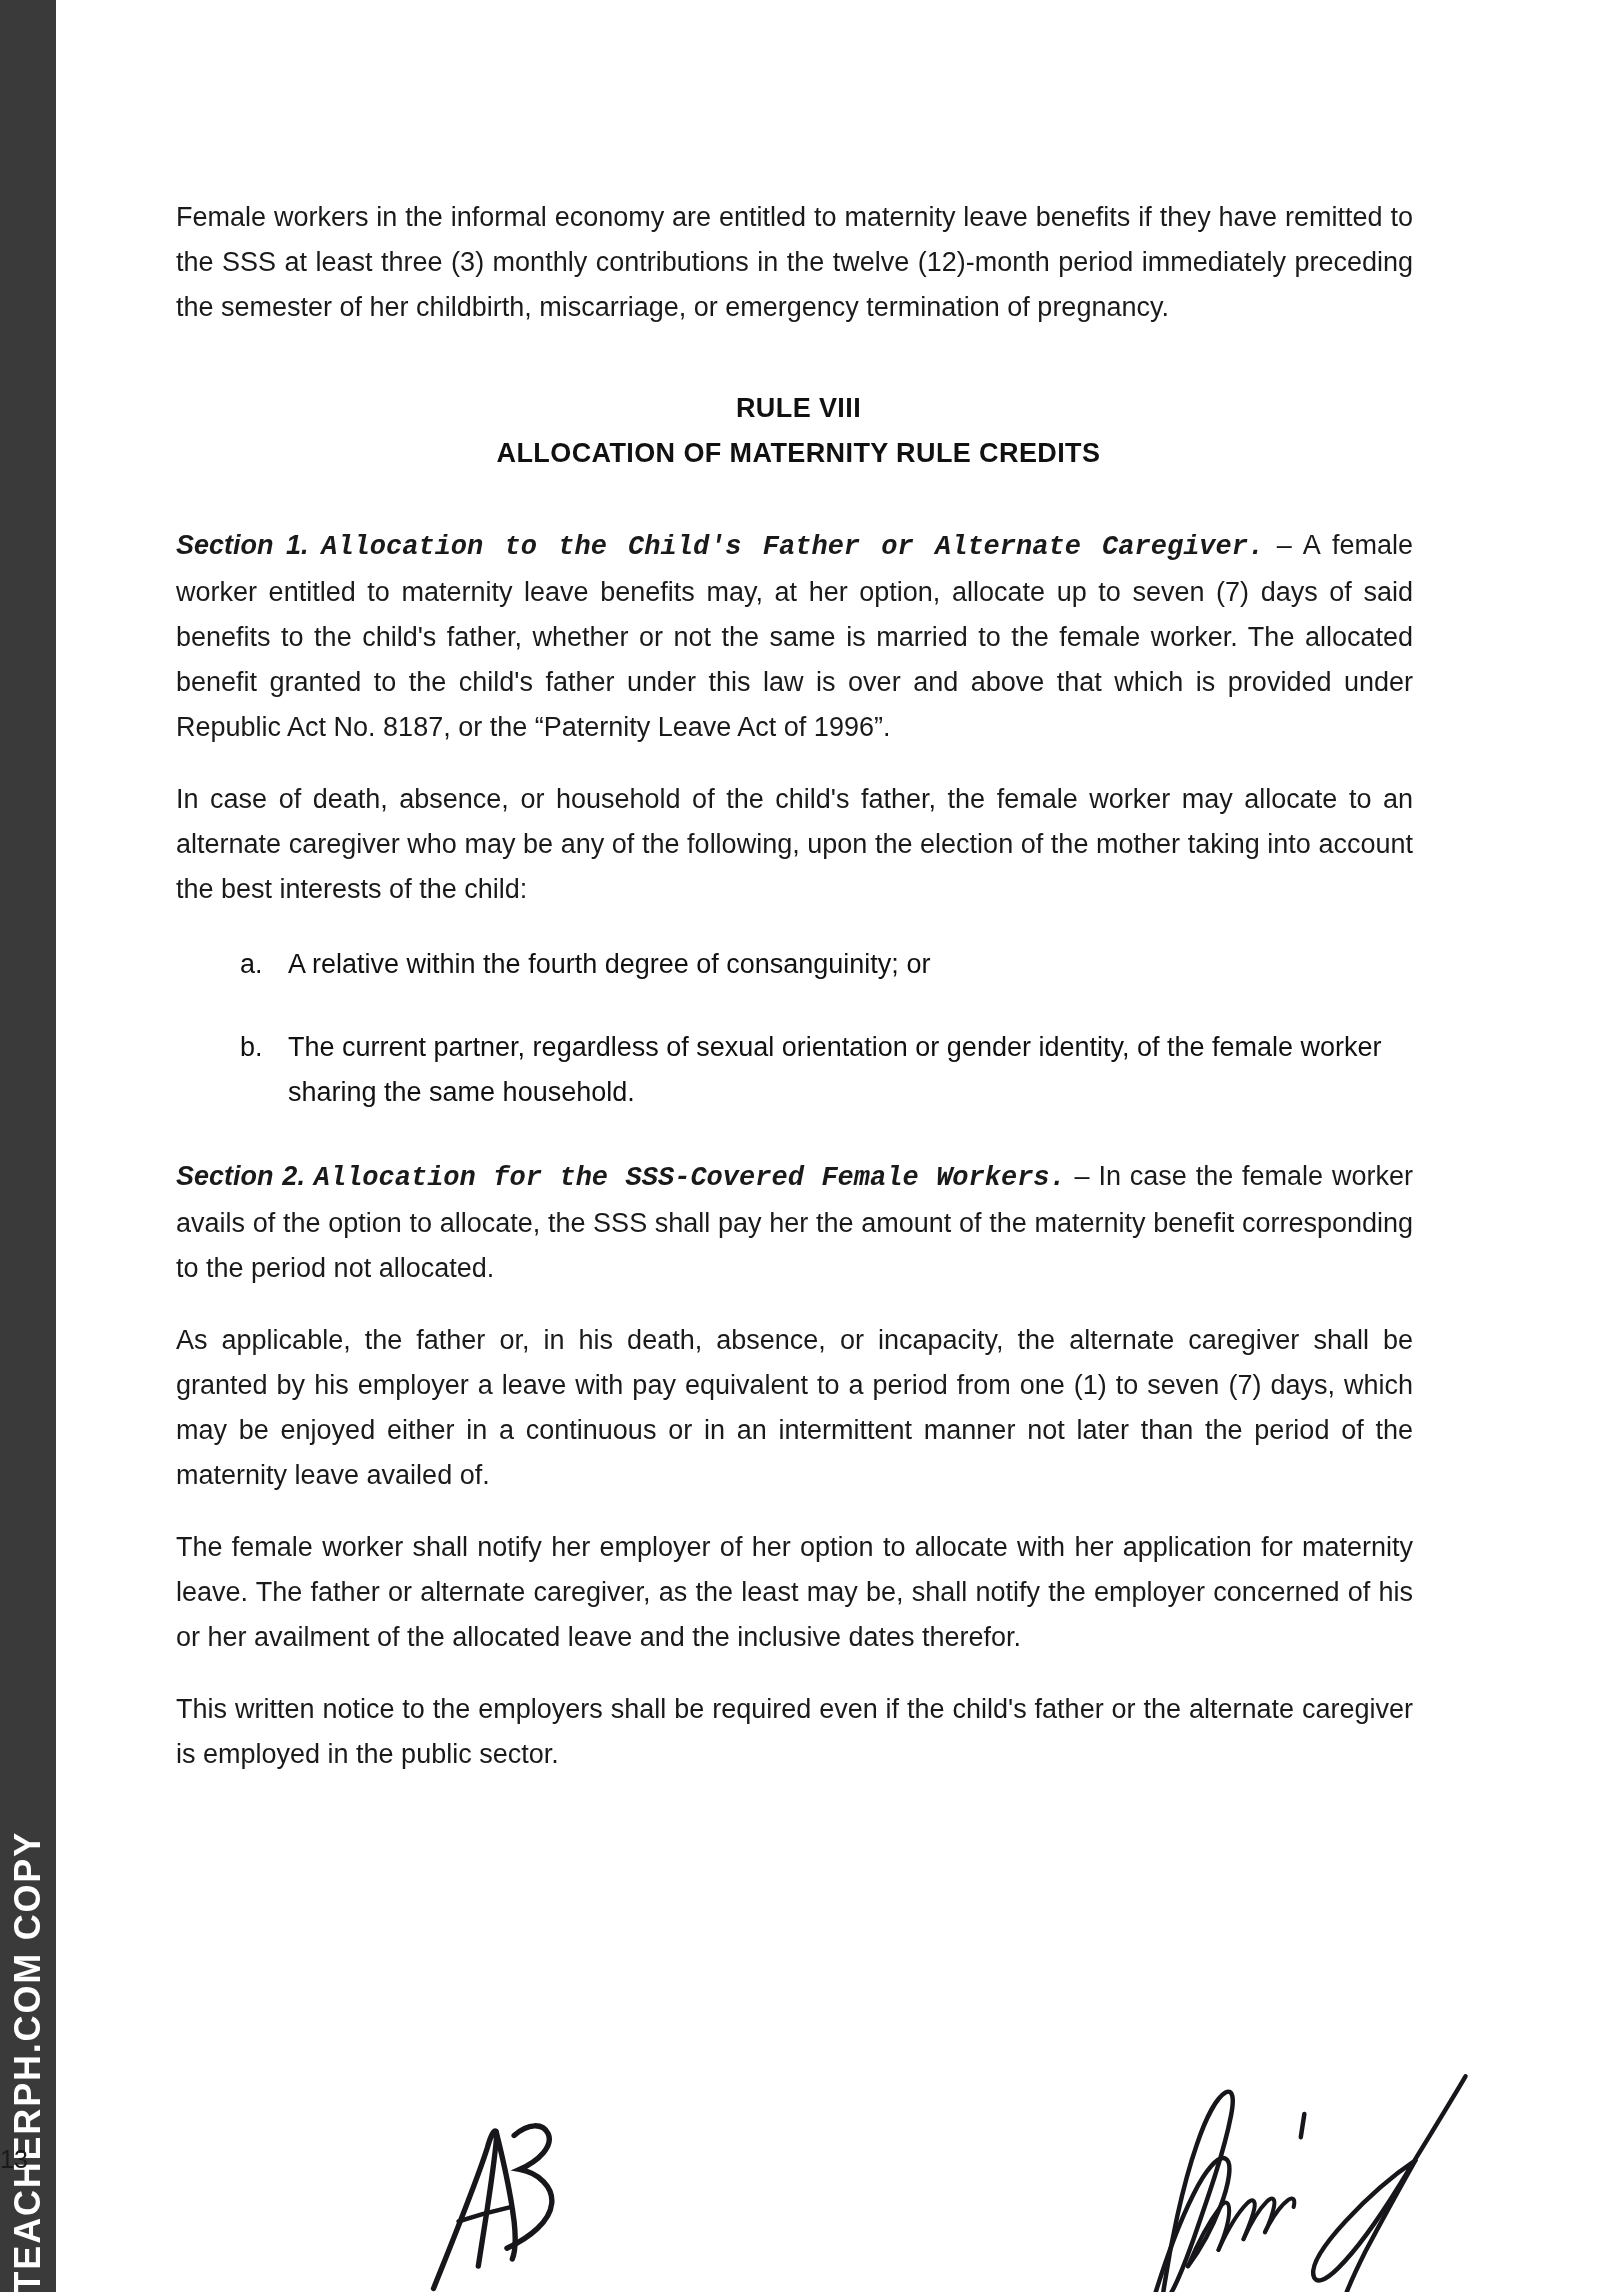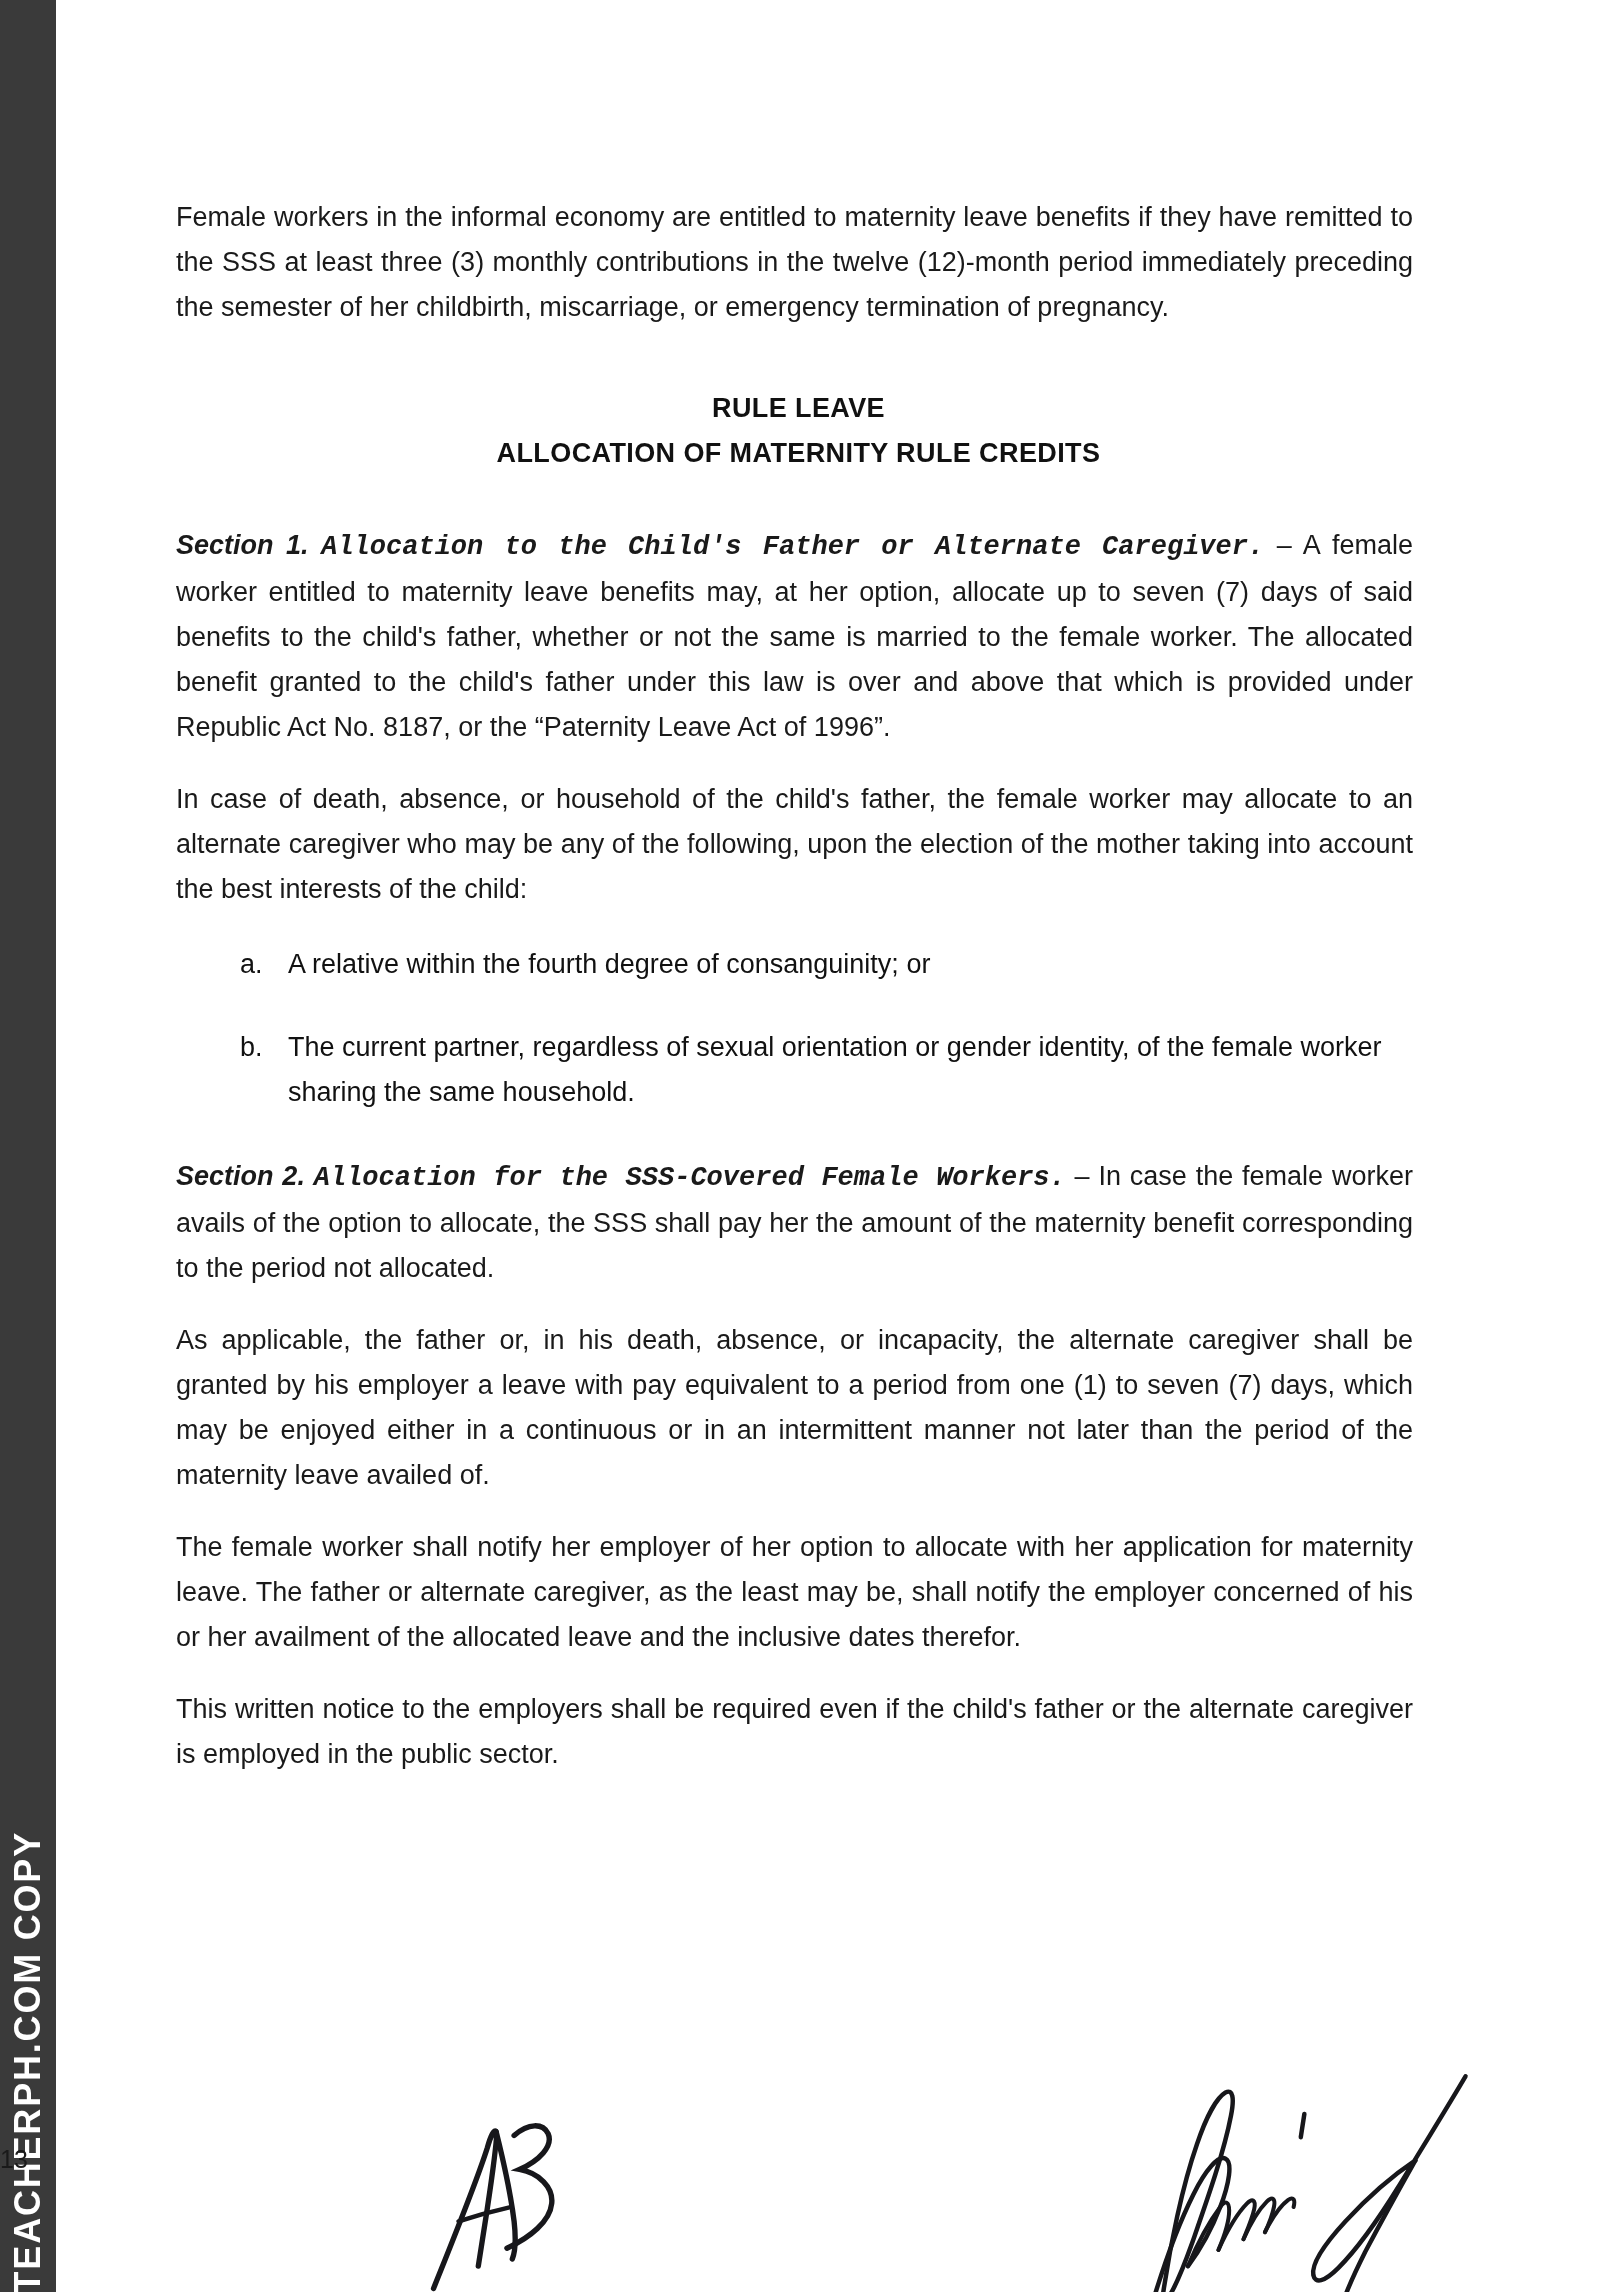--- a/index.html
+++ b/index.html
@@ -135,21 +135,21 @@
   <div class="watermark-bar"></div>
   <div class="watermark-text">
     <span>TEACHERPH.COM COPY</span>
   </div>
 
   <div class="content">
 
     <p class="body-text">Female workers in the informal economy are entitled to maternity leave benefits if they have remitted to the SSS at least three (3) monthly contributions in the twelve (12)-month period immediately preceding the semester of her childbirth, miscarriage, or emergency termination of pregnancy.</p>
 
     <div class="heading-block">
-      <div class="heading-line">RULE LEAVE</div>
+      <div class="heading-line">RULE VIII</div>
       <div class="heading-line">ALLOCATION OF MATERNITY RULE CREDITS</div>
     </div>
 
     <p class="body-text"><span class="sec-label">Section 1.</span> <span class="sec-title">Allocation to the Child's Father or Alternate Caregiver.</span><span> – A female worker entitled to maternity leave benefits may, at her option, allocate up to seven (7) days of said benefits to the child's father, whether or not the same is married to the female worker. The allocated benefit granted to the child's father under this law  is over and above that which is provided under Republic Act No. 8187, or the “Paternity Leave Act of 1996”.</span></p>
 
     <p class="body-text">In case of death, absence, or household of the child's father, the female worker may allocate to an alternate caregiver who may be any of the following, upon the election of the mother taking into account the best interests of the child:</p>
 
     <ol class="alpha-list">
       <li>
         <span class="marker">a.</span>

